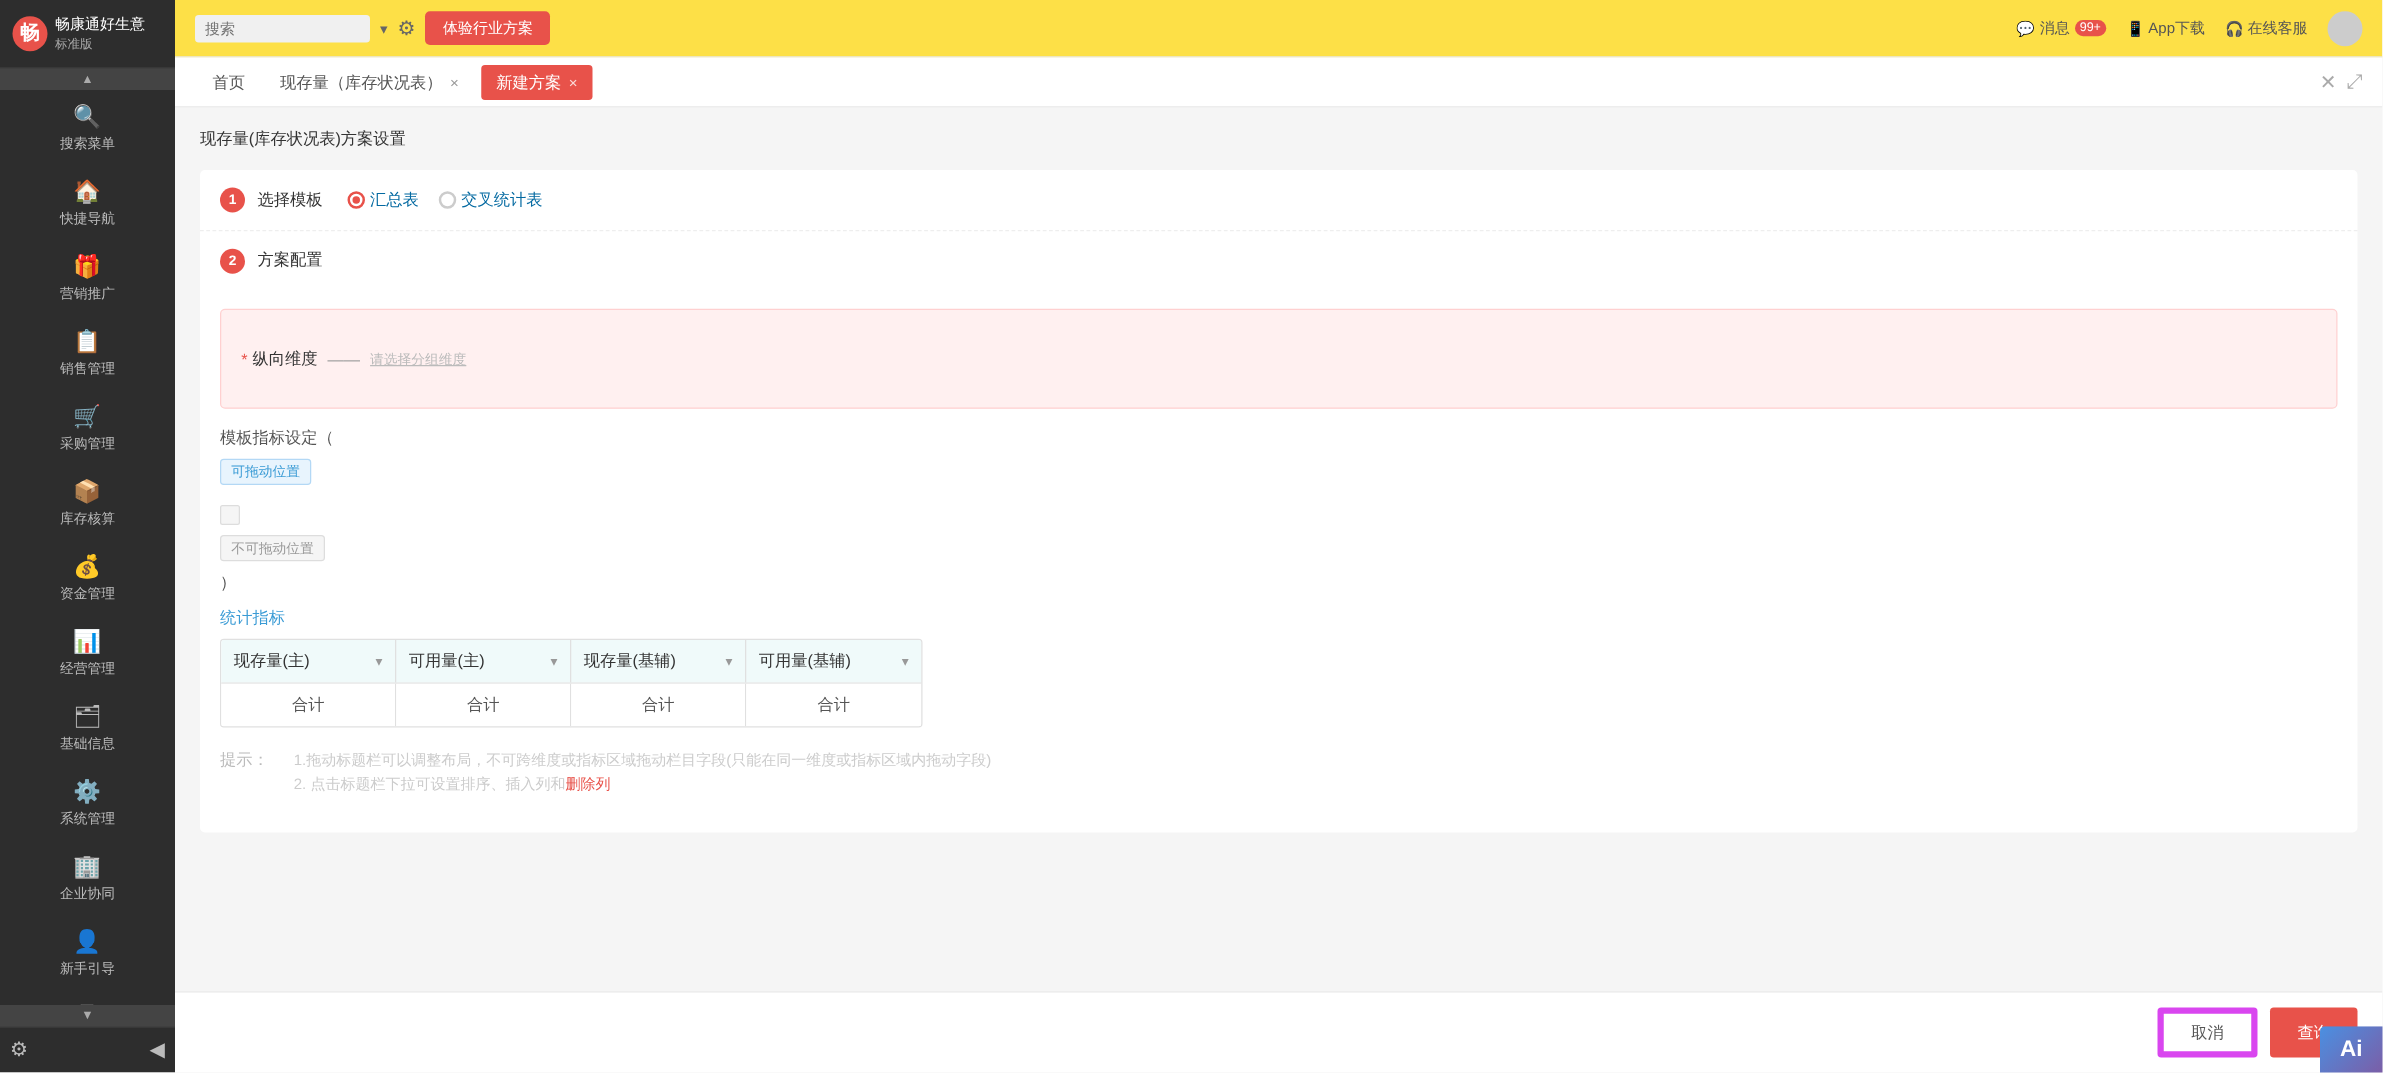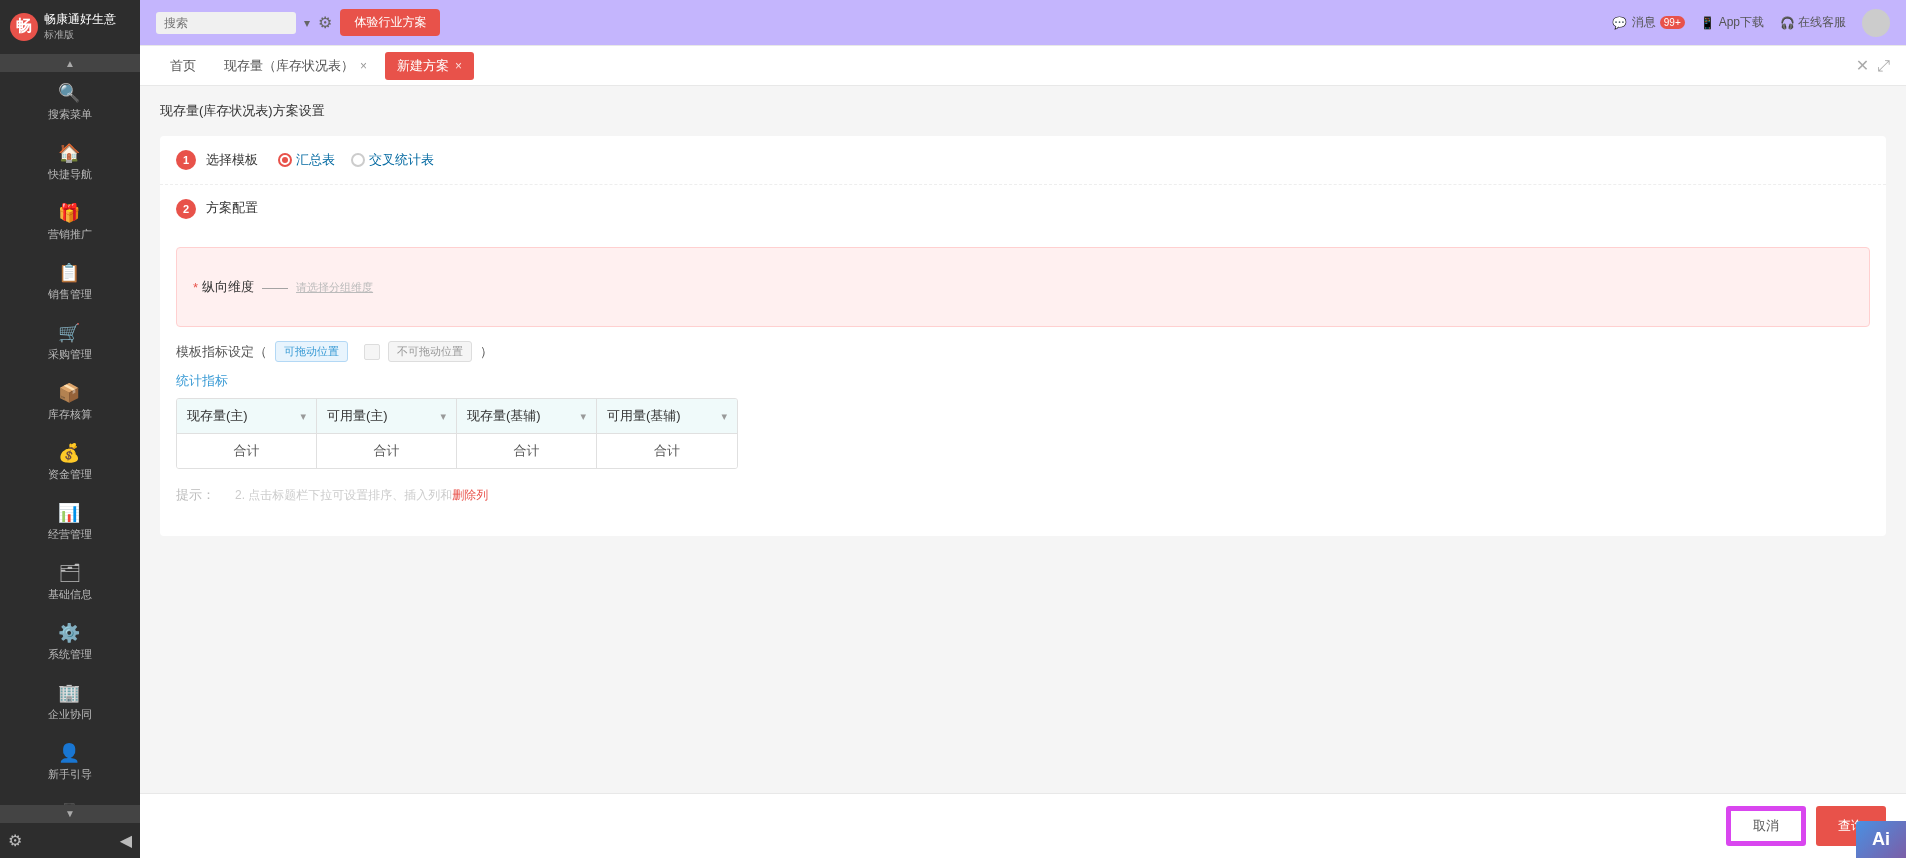--- a/index.html
+++ b/index.html
@@ -45,21 +45,21 @@
     .sidebar-bottom {
       border-top: 1px solid #444; padding: 8px; display: flex; justify-content: space-between;
     }
     .sidebar-bottom-icon { color: #bbb; cursor: pointer; font-size: 16px; }
 
     
     .main { flex: 1; display: flex; flex-direction: column; background: #f5f5f5; overflow: hidden; }
 
     
     .topbar {
-      background: #c4b5fd; height: 46px; display: flex; align-items: center;
+      background: #fde047; height: 46px; display: flex; align-items: center;
       padding: 0 16px; gap: 10px; border-bottom: 1px solid #e8e8e8;
       justify-content: space-between;
     }
     .topbar-left { display: flex; align-items: center; gap: 8px; }
     .topbar-search {
       background: #f0f0f0; border: none; border-radius: 3px;
       padding: 4px 24px 4px 8px; font-size: 12px; width: 140px; color: #999;
     }
     .topbar-dropdown { background: none; border: none; color: #666; cursor: pointer; font-size: 12px; }
     .topbar-gear { color: #666; cursor: pointer; font-size: 16px; }
@@ -130,21 +130,21 @@
       background: #fff0f0; border: 1px solid #ffd0d0; border-radius: 4px;
       padding: 24px 16px; margin-bottom: 14px; display: flex; align-items: center;
       min-height: 80px;
     }
     .dimension-required { color: #e8524a; font-size: 13px; margin-right: 4px; }
     .dimension-label { color: #333; font-size: 13px; }
     .dimension-dash { color: #999; margin: 0 8px; }
     .dimension-placeholder { color: #bbb; font-size: 11px; text-decoration: underline; }
 
     
-    .indicator-settings { margin-bottom: 10px; display: flex; align-items: center; gap: 8px; }
+    .indicator-settings { margin-bottom: 10px; display: flex; align-items: flex-start; gap: 8px; flex-direction: column; }
     .indicator-settings-label { font-size: 13px; color: #555; }
     .indicator-badge {
       display: inline-flex; align-items: center; padding: 2px 8px; border-radius: 3px;
       font-size: 11px; gap: 4px;
     }
     .badge-draggable { background: #e8f4fd; color: #3a9bd5; border: 1px solid #b3d8f5; }
     .badge-non-draggable { background: #f5f5f5; color: #999; border: 1px solid #ddd; }
 
     
     .stats-section { margin-bottom: 14px; }
@@ -393,20 +393,21 @@
               <div class="stats-cell">合计</div>
               <div class="stats-cell">合计</div>
             </div>
           </div>
         </div>
 
         <div class="tips-section">
           <div style="display:flex;gap:4px;align-items:baseline;">
             <span class="tips-label">提示：</span>
             <div>
+              <div class="tip-item">1.拖动标题栏可以调整布局，不可跨维度或指标区域拖动栏目字段(只能在同一维度或指标区域内拖动字段)</div>
               <div class="tip-item">
                 <span>2. 点击标题栏下拉可设置排序、插入列和</span><span style="color:#e8524a;">删除列</span>
               </div>
             </div>
           </div>
         </div>
 
       </div>
 
 

